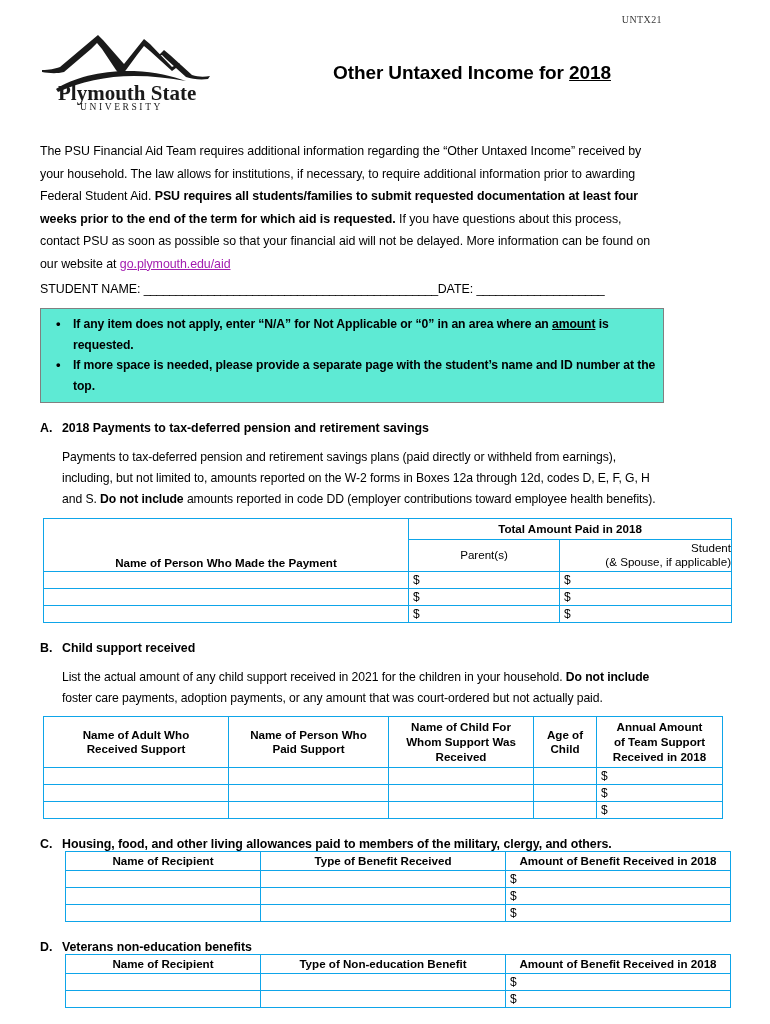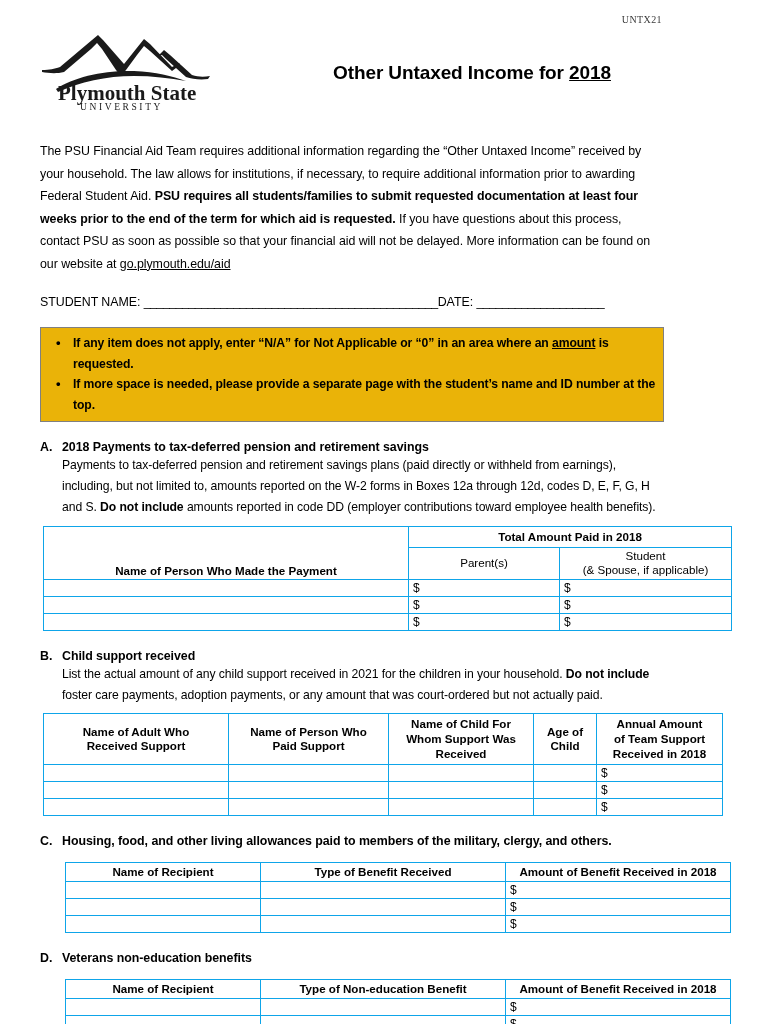--- a/index.html
+++ b/index.html
@@ -66,38 +66,38 @@
   
   .intro {
     margin-top: 20px;
     font-size: 12.4px;
     line-height: 1.82;
     text-align: left;
     letter-spacing: -0.05px;
   }
   .intro b { font-weight: bold; text-align: center; }
   .weblink {
-    color: #000000;
+    color: #a21caf;
     text-decoration: underline;
   }
 
   
   .namedate {
-    margin-top: 20px;
+    margin-top: 7px;
     font-size: 12.4px;
     letter-spacing: -0.05px;
     white-space: nowrap;
   }
   .rule-long { letter-spacing: -0.5px; }
 
   
   .notice {
-    margin-top: 18px;
+    margin-top: 12px;
     border: 1.5px solid #808080;
-    background: #eab308;
+    background: #5eead4;
     padding: 5px 4px 6px 4px;
     box-sizing: border-box;
   }
   .notice ul {
     margin: 0;
     padding: 0 0 0 28px;
     list-style: none;
   }
   .notice li {
     position: relative;
@@ -125,21 +125,21 @@
   }
   .sec-letter {
     width: 22px;
     flex: 0 0 22px;
   }
   .sec-body {
     margin-left: 22px;
     font-size: 12.2px;
     line-height: 1.72;
     letter-spacing: -0.08px;
-    margin-top: 1px;
+    margin-top: 12px;
   }
   .sec-body b { font-weight: bold; }
 
   
   table {
     border-collapse: collapse;
     table-layout: fixed;
     font-size: 11.6px;
   }
   table td, table th {
@@ -166,21 +166,21 @@
     margin-top: 8px;
     margin-left: 3px;
   }
   .tbl-b {
     width: 679px;
     margin-top: 7px;
     margin-left: 3px;
   }
   .tbl-cd {
     width: 665px;
-    margin-top: 14px;
+    margin-top: 0;
     margin-left: 25px;
   }
 </style>
 </head>
 <body>
 
 <div class="page">
 
   <div class="formcode">UNTX21</div>
 
@@ -226,21 +226,21 @@
         <col style="width:151px">
         <col style="width:172px">
       </colgroup>
       <tbody>
         <tr>
           <td rowspan="2" style="padding:2px 4px; text-align:center; font-weight:bold; vertical-align:bottom; height:48px;">Name of Person Who Made the Payment</td>
           <th colspan="2" style="height:18px;">Total Amount Paid in 2018</th>
         </tr>
         <tr>
           <th class="normal" style="height:30px;">Parent(s)</th>
-          <th class="normal" style="height:30px;">
+          <th class="normal" style="height:30px;text-align:right;">
             <div>Student</div>
             <div>(&amp; Spouse, if applicable)</div>
           </th>
         </tr>
         <tr>
           <td class="blank"></td>
           <td class="money">$</td>
           <td class="money">$</td>
         </tr>
         <tr>

